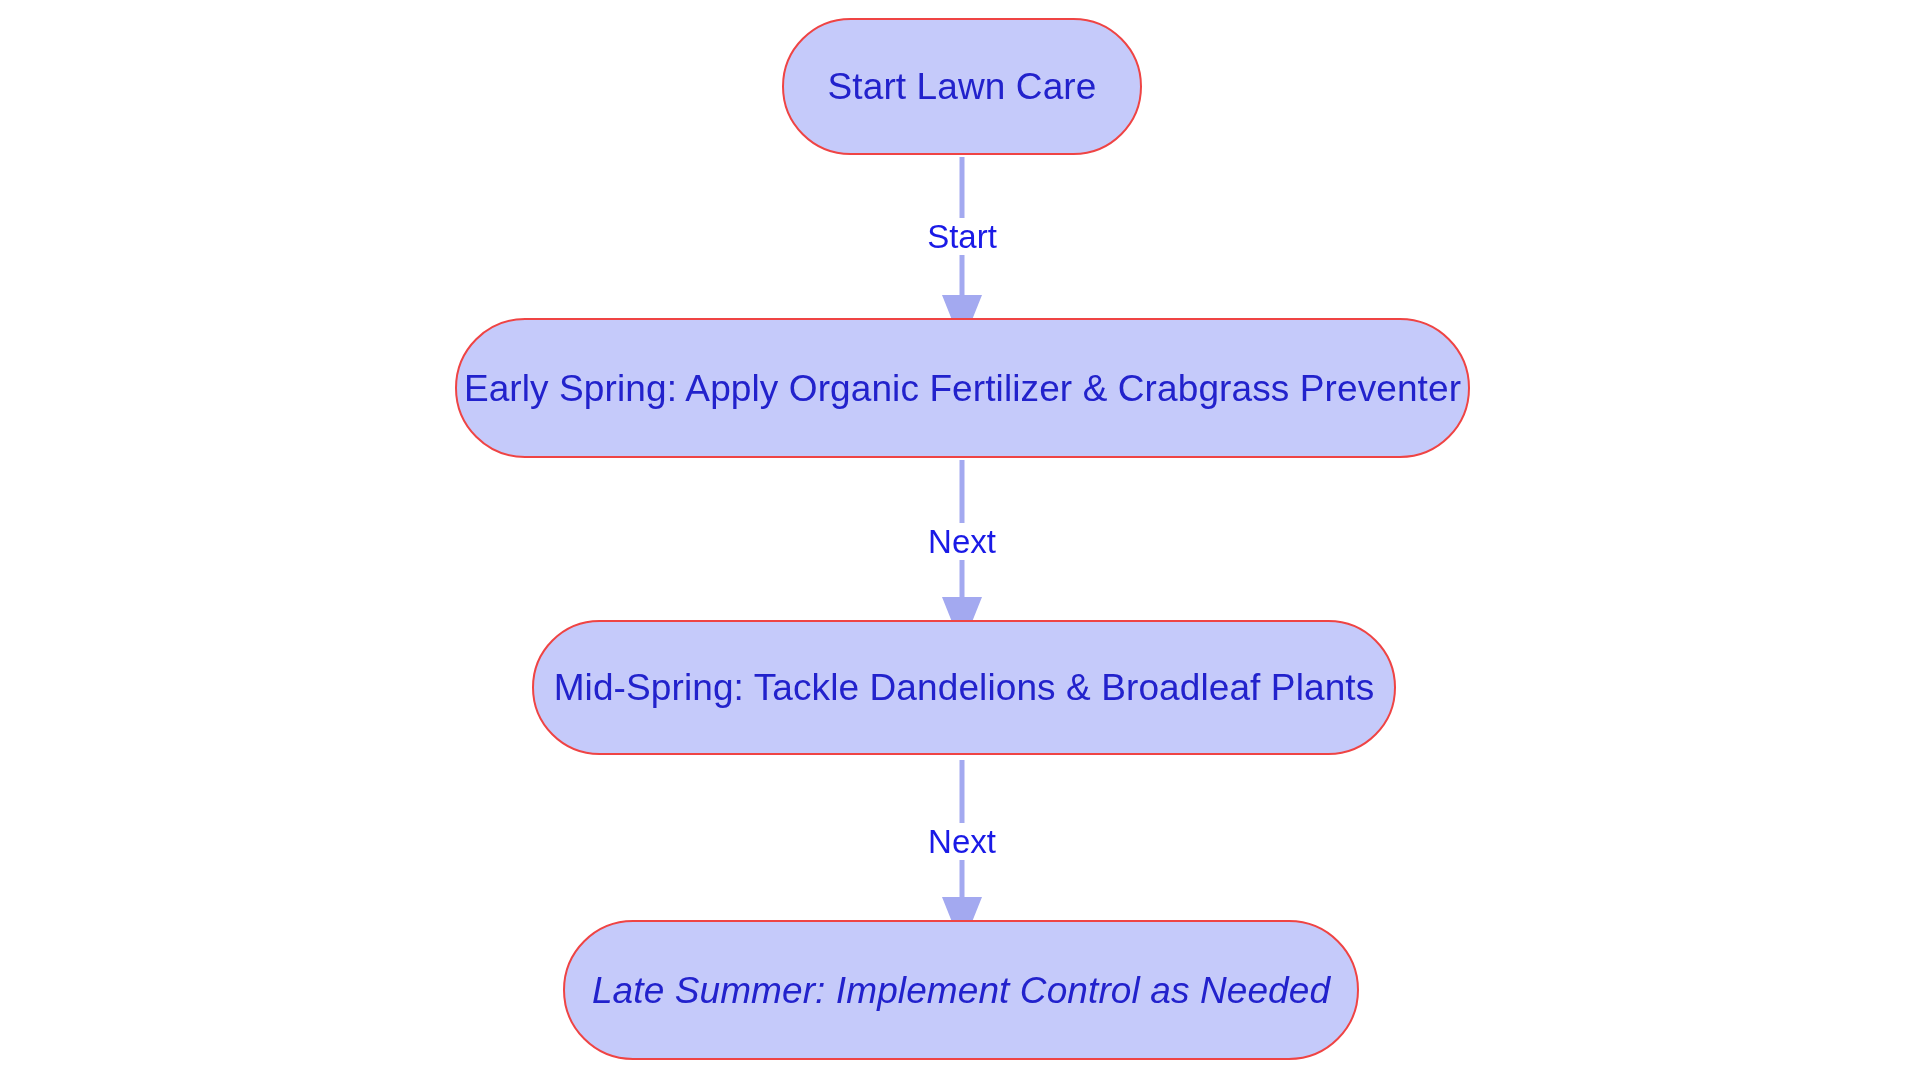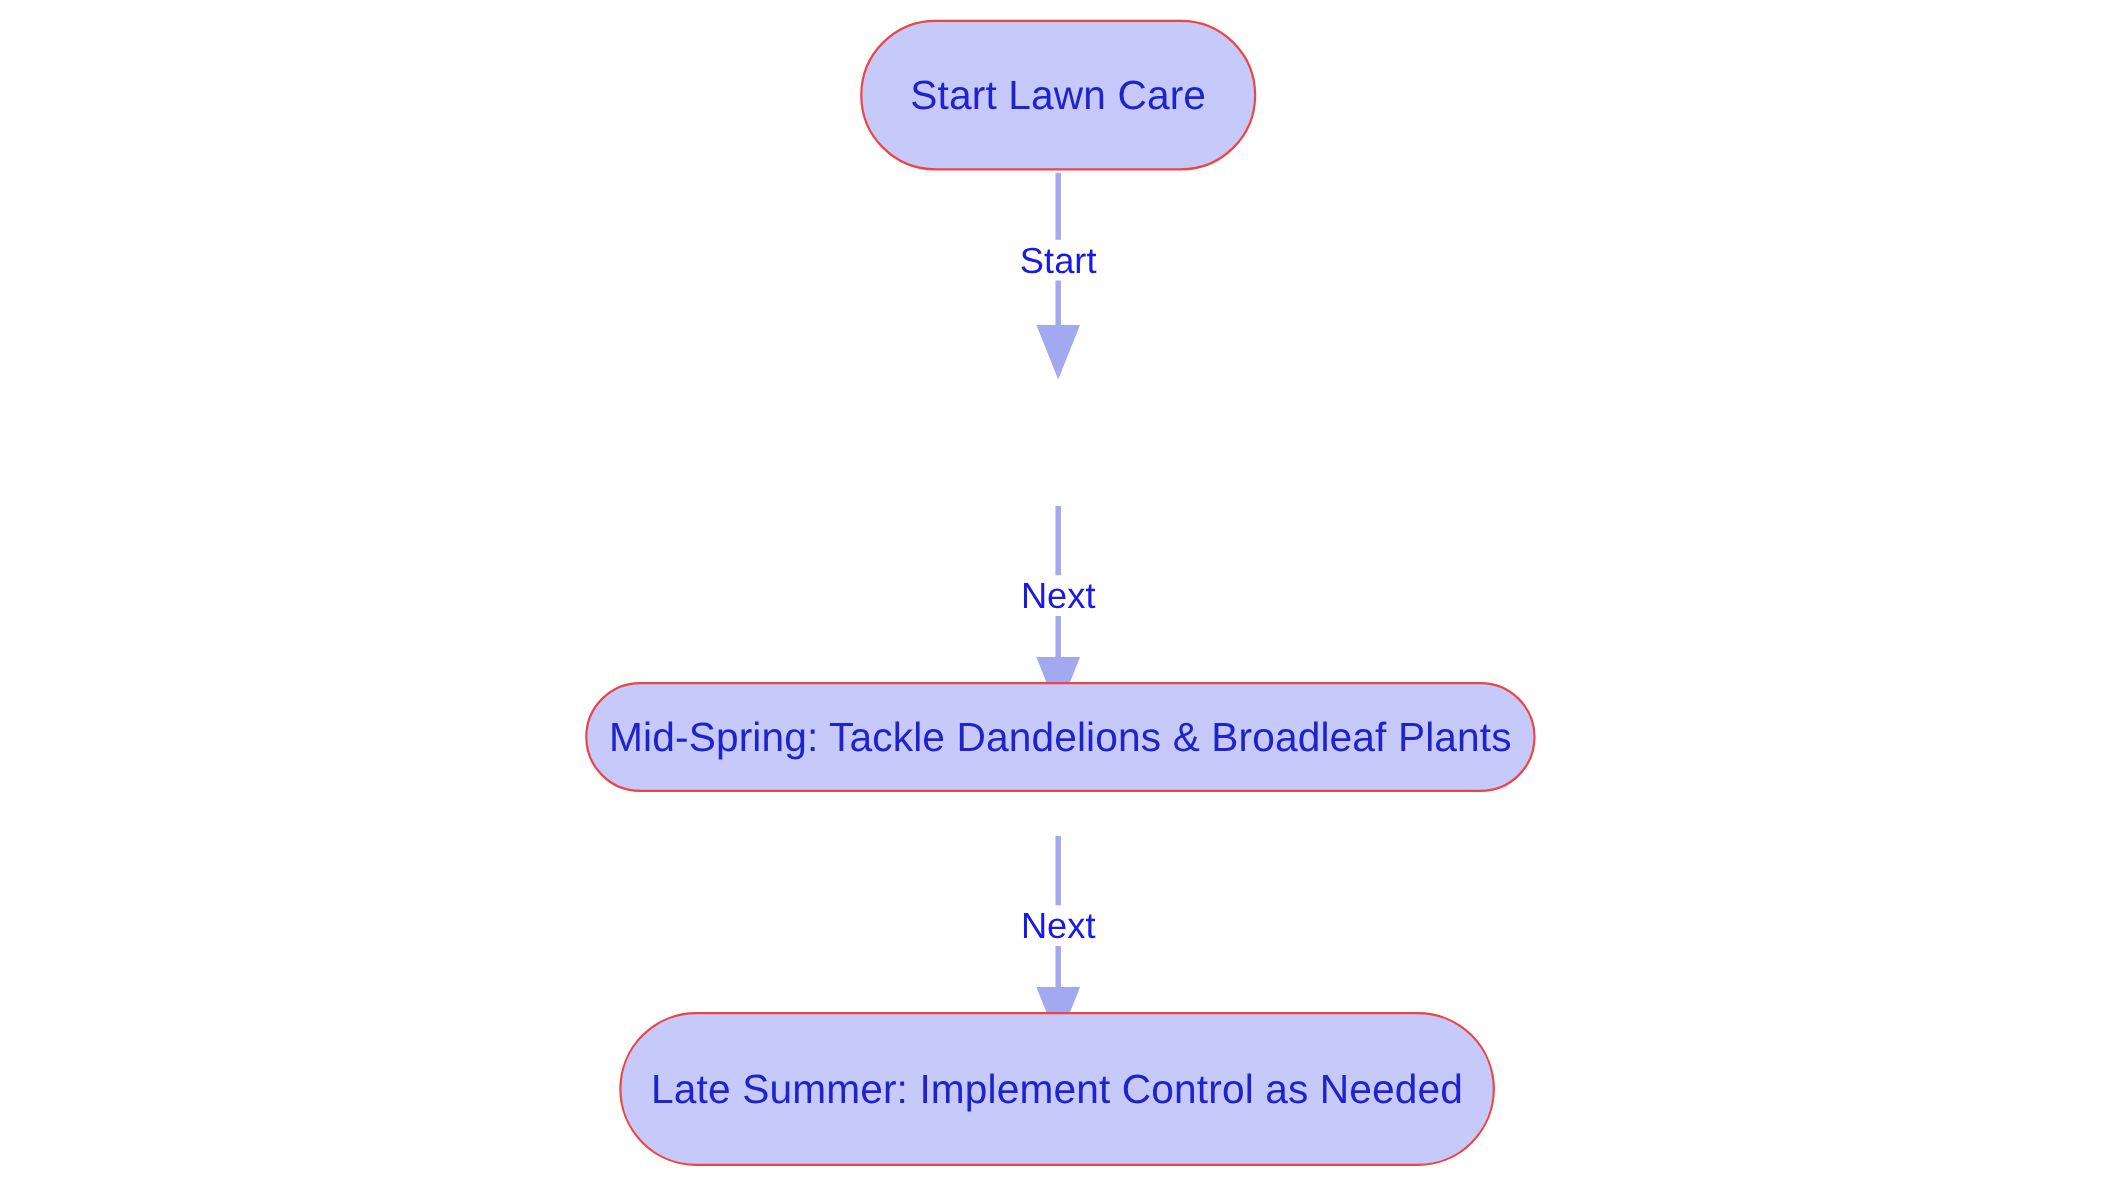--- a/index.html
+++ b/index.html
@@ -53,27 +53,28 @@
   #node-early-spring {
     left: 455px;
     top: 318px;
     width: 1015px;
     height: 140px;
   }
   #node-mid-spring {
     left: 532px;
     top: 620px;
     width: 864px;
-    height: 100px;
+    height: 135px;
   }
   #node-late-summer {
     left: 563px;
     top: 920px;
     width: 796px;
     height: 140px;
+    font-style: italic;
   }
 
   
   .connector {
     position: absolute;
     left: 0;
     top: 0;
     width: 1920px;
     height: 1083px;
     pointer-events: none;
@@ -122,20 +123,23 @@
 
     <line x1="962" y1="760" x2="962" y2="902" stroke="#a3a9f0" stroke-width="5" marker-end="url(#arrowhead)"></line>
   </svg>
 
   <div class="node" id="node-start">
     <span class="node-label">Start Lawn Care</span>
   </div>
 
   <div class="edge-label" id="edge-label-start">Start</div>
 
+  <div class="node" id="node-early-spring">
+    <span class="node-label">Early Spring: Apply Organic Fertilizer &amp; Crabgrass Preventer</span>
+  </div>
 
   <div class="edge-label" id="edge-label-next-1">Next</div>
 
   <div class="node" id="node-mid-spring">
     <span class="node-label">Mid-Spring: Tackle Dandelions &amp; Broadleaf Plants</span>
   </div>
 
   <div class="edge-label" id="edge-label-next-2">Next</div>
 
   <div class="node" id="node-late-summer">

